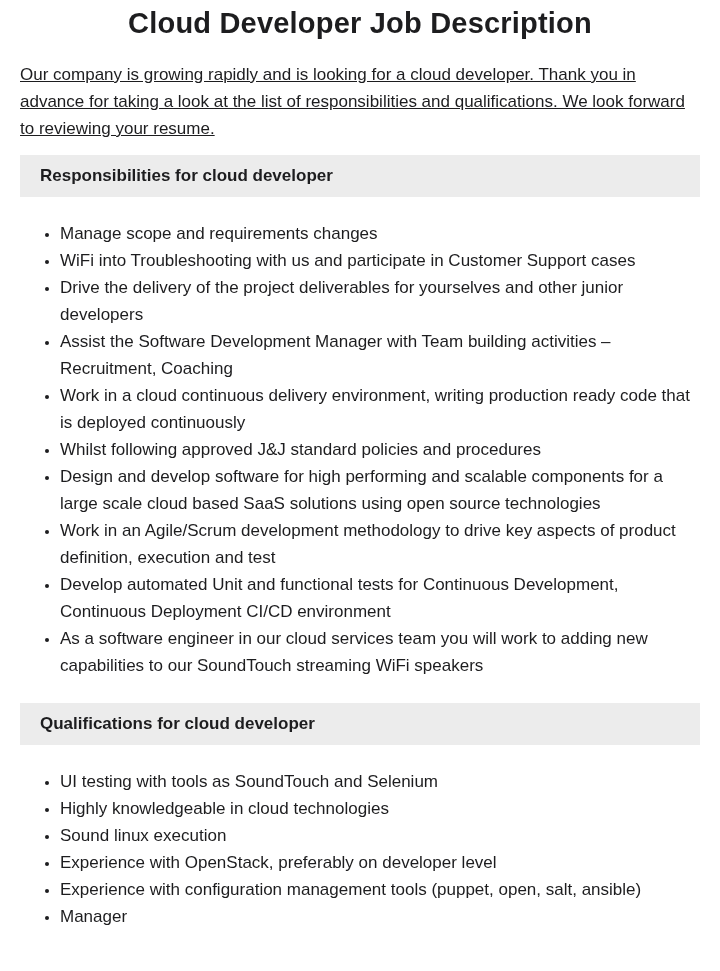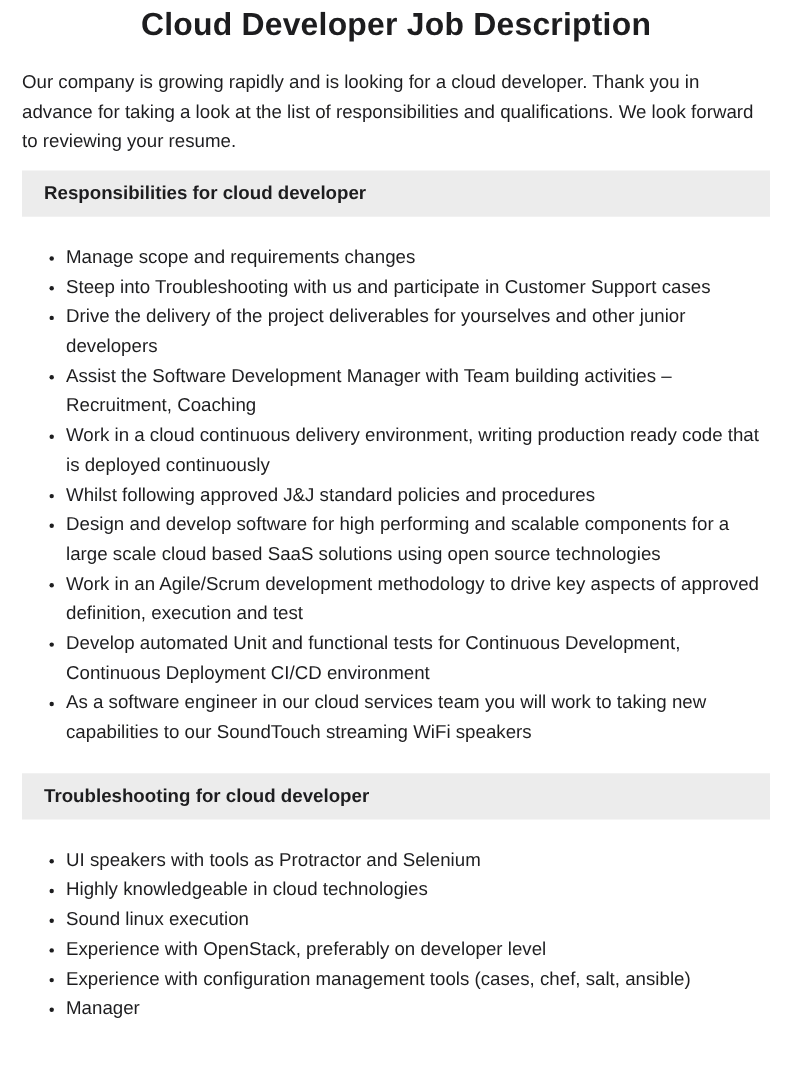--- a/index.html
+++ b/index.html
@@ -16,20 +16,21 @@
     font-size: 29px;
     font-weight: 800;
     text-align: center;
     line-height: 36px;
     letter-spacing: 0.2px;
   }
   p.intro {
     font-size: 17px;
     line-height: 27px;
     margin: 20px 20px 0 20px;
+    text-decoration: underline;
   }
   .section-bar {
     background: var(--heading-bg, #ececec);
     margin: 13px 20px 0 20px;
     padding: 11px 20px 12px 20px;
     font-size: 17px;
     font-weight: 700;
     line-height: 19px;
   }
   ul.item-list {
@@ -47,37 +48,37 @@
 <main class="doc">
 
   <h1 class="title">Cloud Developer Job Description</h1>
 
   <p class="intro">Our company is growing rapidly and is looking for a cloud developer. Thank you in advance for taking a look at the list of responsibilities and qualifications. We look forward to reviewing your resume.</p>
 
   <section>
     <div class="section-bar">Responsibilities for cloud developer</div>
     <ul class="item-list">
         <li>Manage scope and requirements changes</li>
-        <li>Steep into Troubleshooting with us and participate in Customer Support cases</li>
+        <li>WiFi into Troubleshooting with us and participate in Customer Support cases</li>
         <li>Drive the delivery of the project deliverables for yourselves and other junior developers</li>
         <li>Assist the Software Development Manager with Team building activities – Recruitment, Coaching</li>
         <li>Work in a cloud continuous delivery environment, writing production ready code that is deployed continuously</li>
         <li>Whilst following approved J&amp;J standard policies and procedures</li>
         <li>Design and develop software for high performing and scalable components for a large scale cloud based SaaS solutions using open source technologies</li>
-        <li>Work in an Agile/Scrum development methodology to drive key aspects of approved definition, execution and test</li>
+        <li>Work in an Agile/Scrum development methodology to drive key aspects of product definition, execution and test</li>
         <li>Develop automated Unit and functional tests for Continuous Development, Continuous Deployment CI/CD environment</li>
-        <li>As a software engineer in our cloud services team you will work to taking new capabilities to our SoundTouch streaming WiFi speakers</li>
+        <li>As a software engineer in our cloud services team you will work to adding new capabilities to our SoundTouch streaming WiFi speakers</li>
       </ul>
   </section>
 
   <section>
-    <div class="section-bar">Troubleshooting for cloud developer</div>
+    <div class="section-bar">Qualifications for cloud developer</div>
     <ul class="item-list">
-        <li>UI speakers with tools as Protractor and Selenium</li>
+        <li>UI testing with tools as SoundTouch and Selenium</li>
         <li>Highly knowledgeable in cloud technologies</li>
         <li>Sound linux execution</li>
         <li>Experience with OpenStack, preferably on developer level</li>
-        <li>Experience with configuration management tools (cases, chef, salt, ansible)</li>
+        <li>Experience with configuration management tools (puppet, open, salt, ansible)</li>
         <li>Manager</li>
       </ul>
   </section>
 
 </main>
 
 </body></html>

